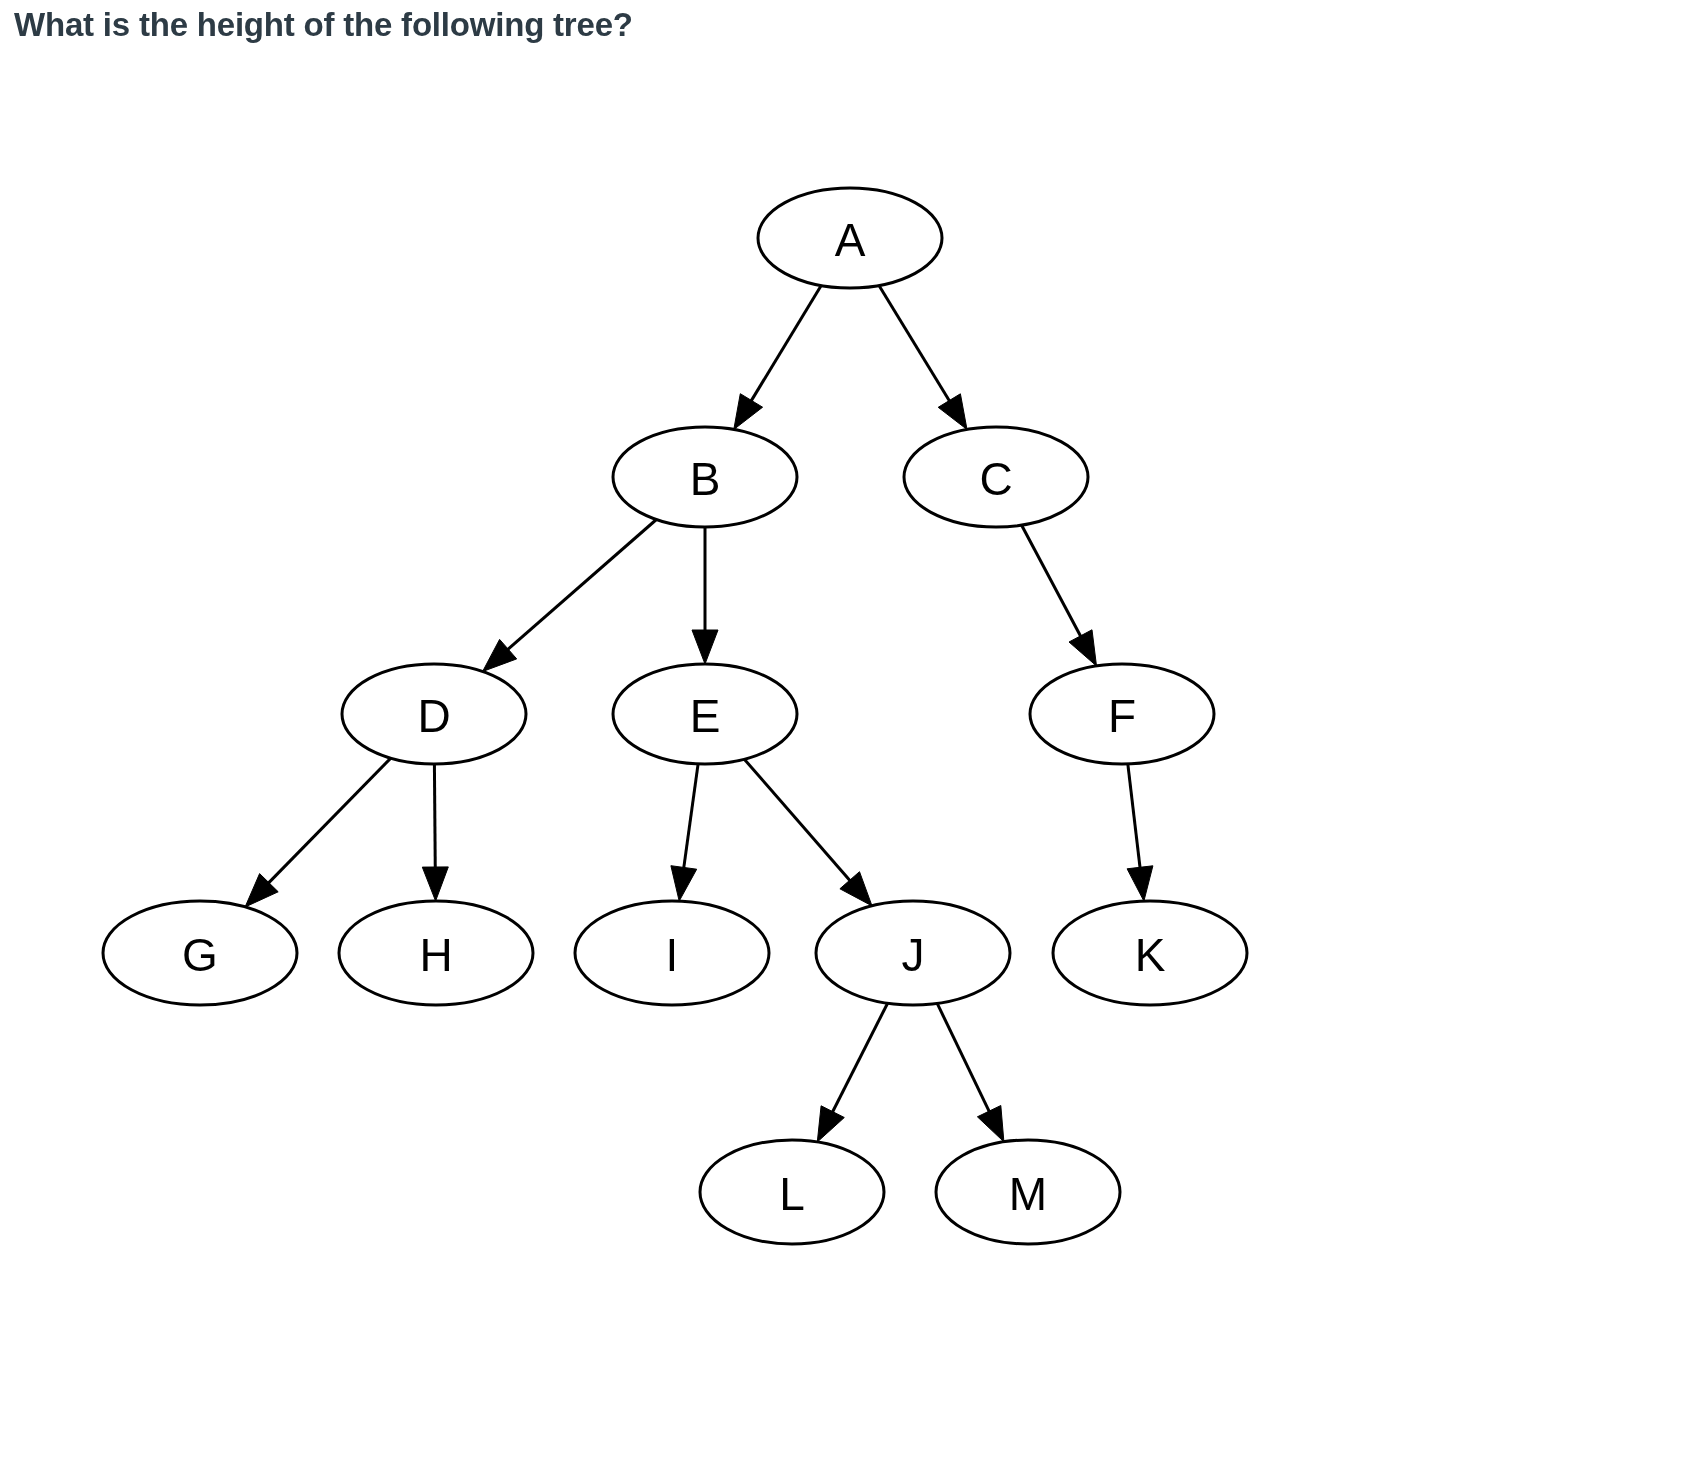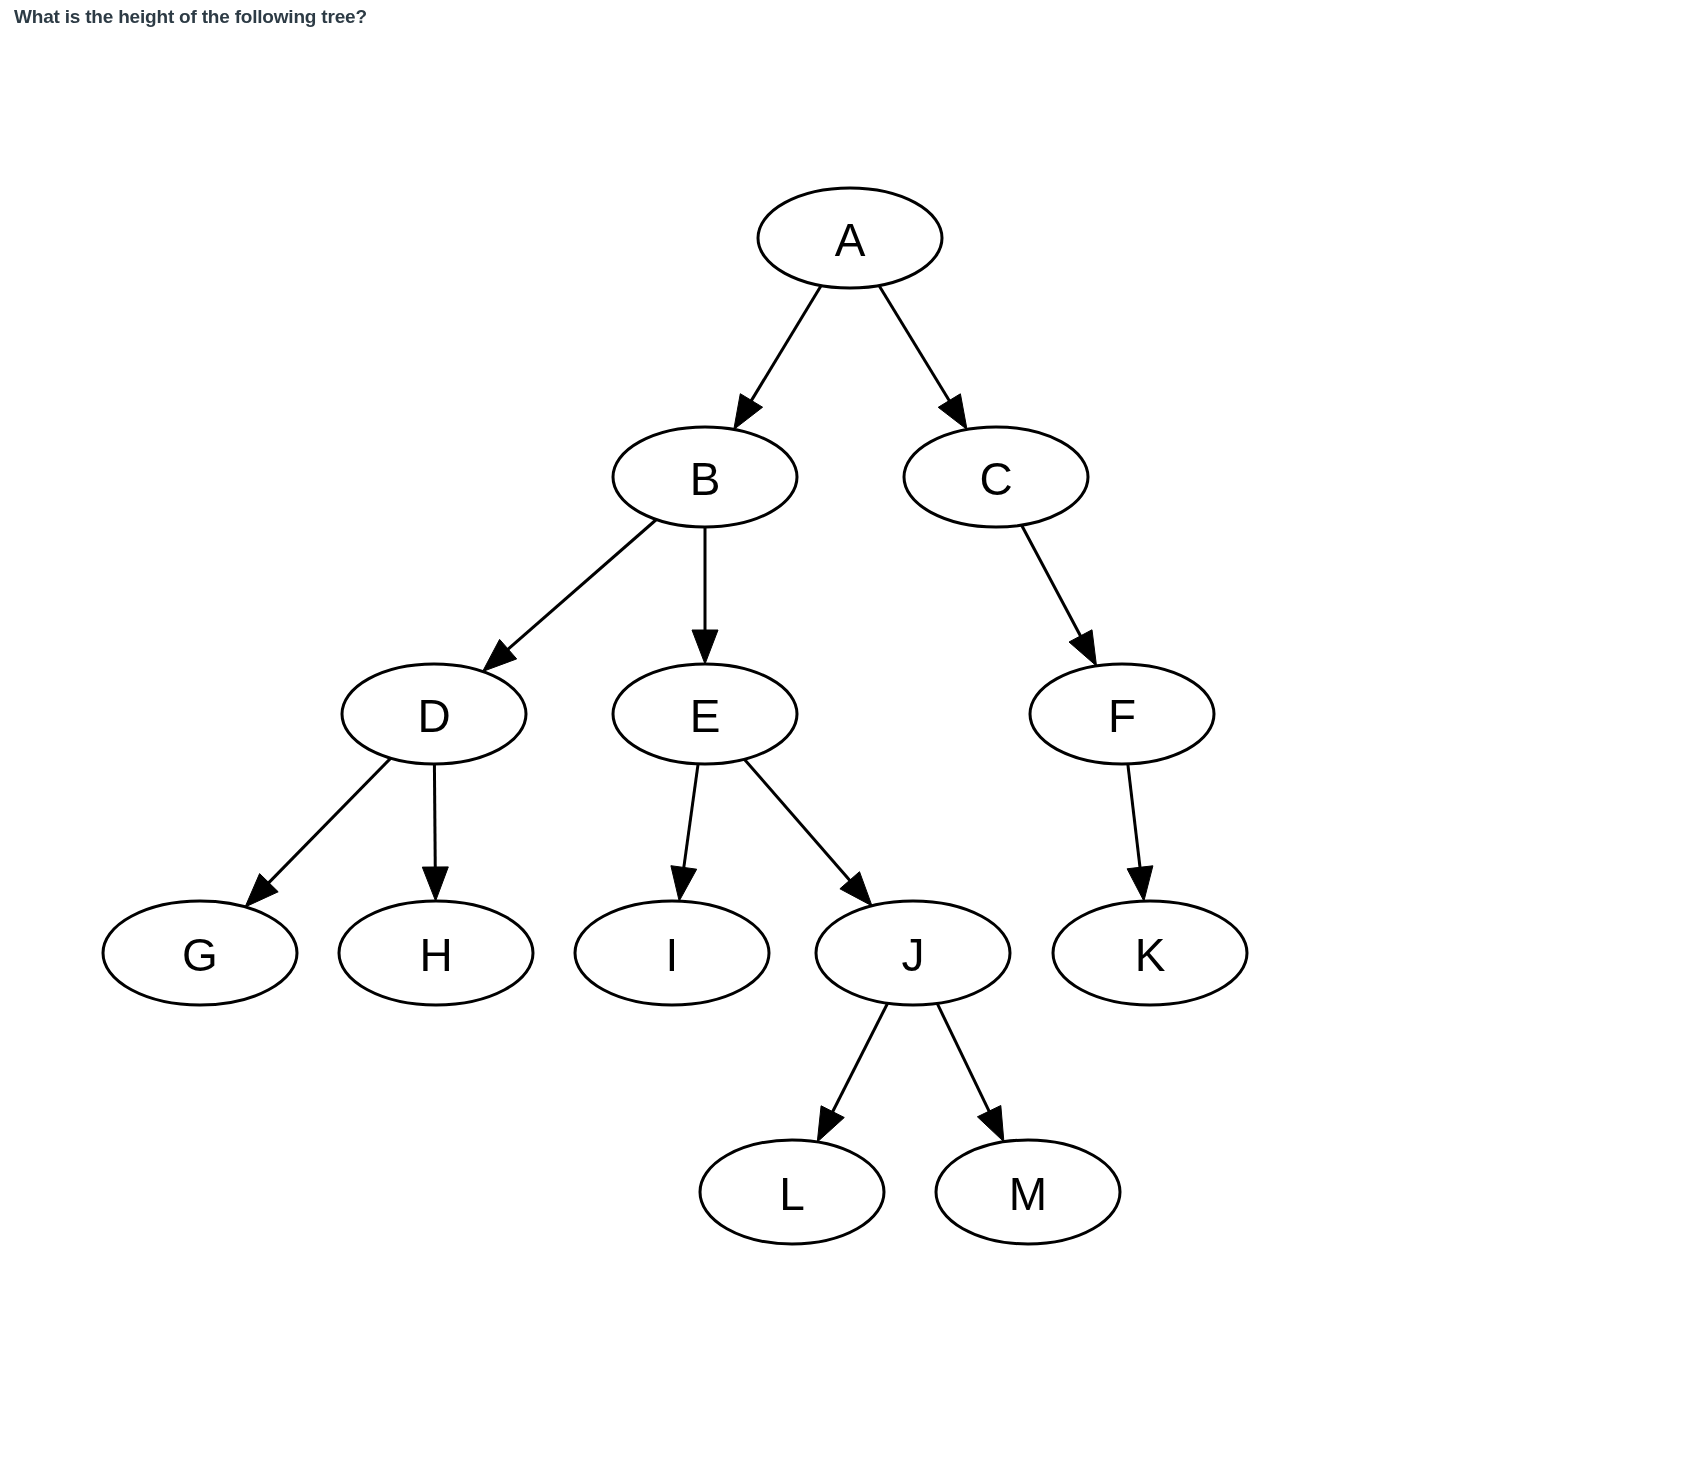--- a/index.html
+++ b/index.html
@@ -12,21 +12,21 @@
     width: 1690px;
     height: 1458px;
     position: relative;
     font-family: "Liberation Sans", sans-serif;
     overflow: hidden;
   }
   #question-title {
     position: absolute;
     left: 14px;
     top: 6px;
-    font-size: 19px;
+    font-size: 33px;
     font-weight: bold;
     color: #2d3b45;
     letter-spacing: -0.2px;
     white-space: nowrap;
   }
   #tree-figure {
     position: absolute;
     left: 0px;
     top: 120px;
     width: 1690px;

